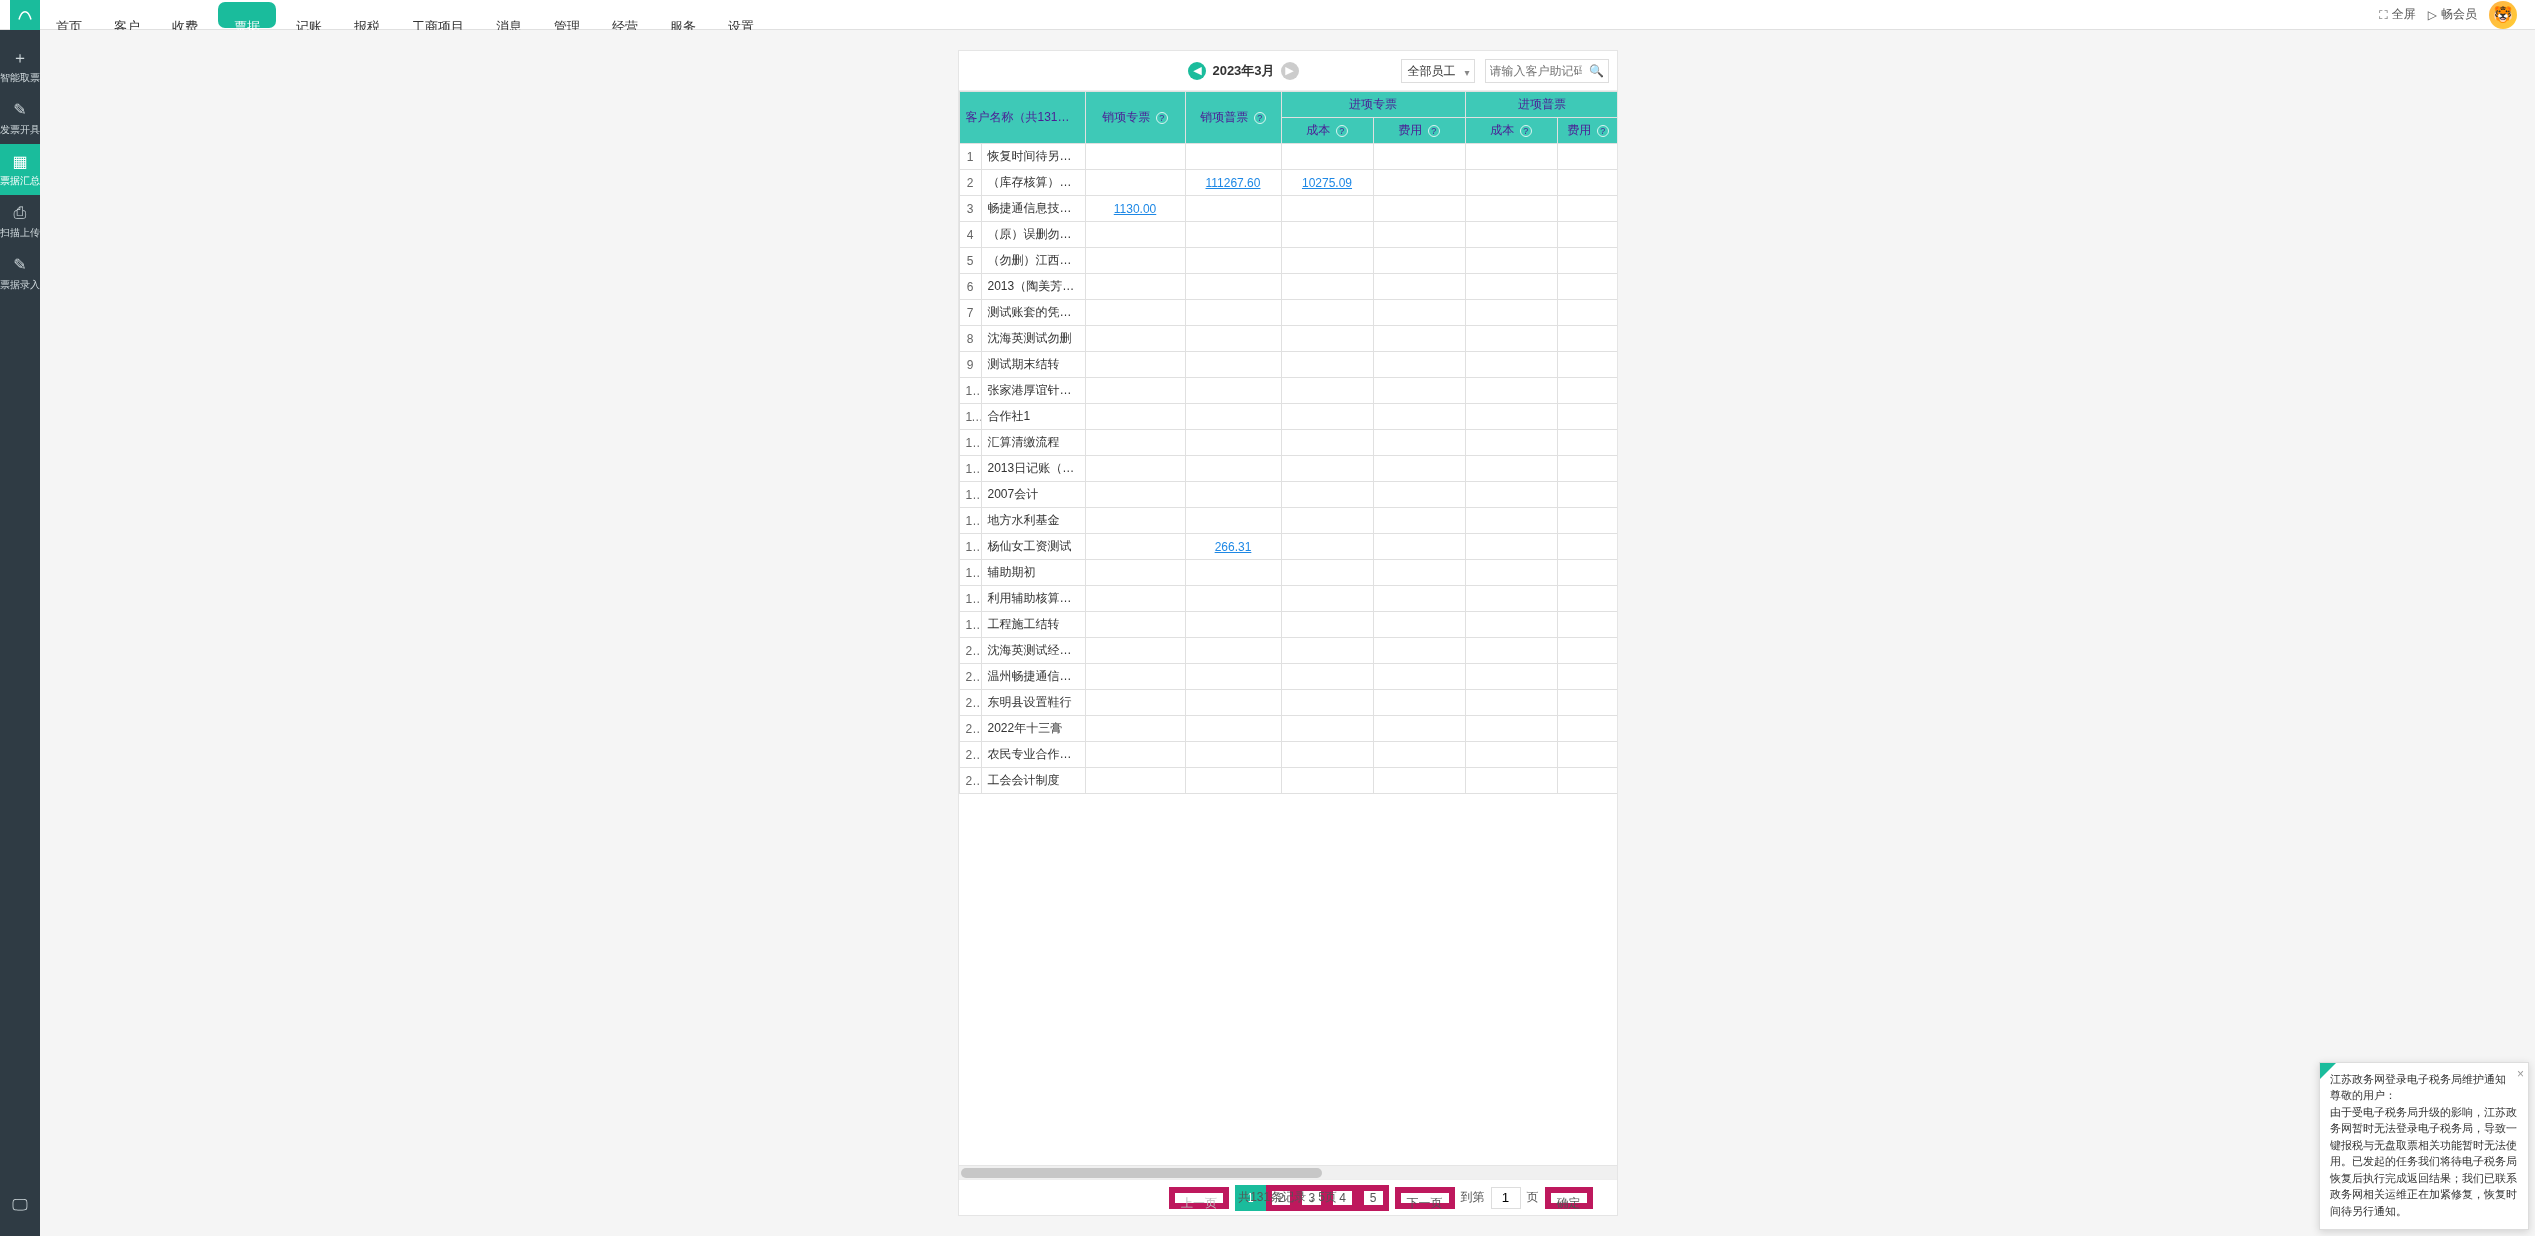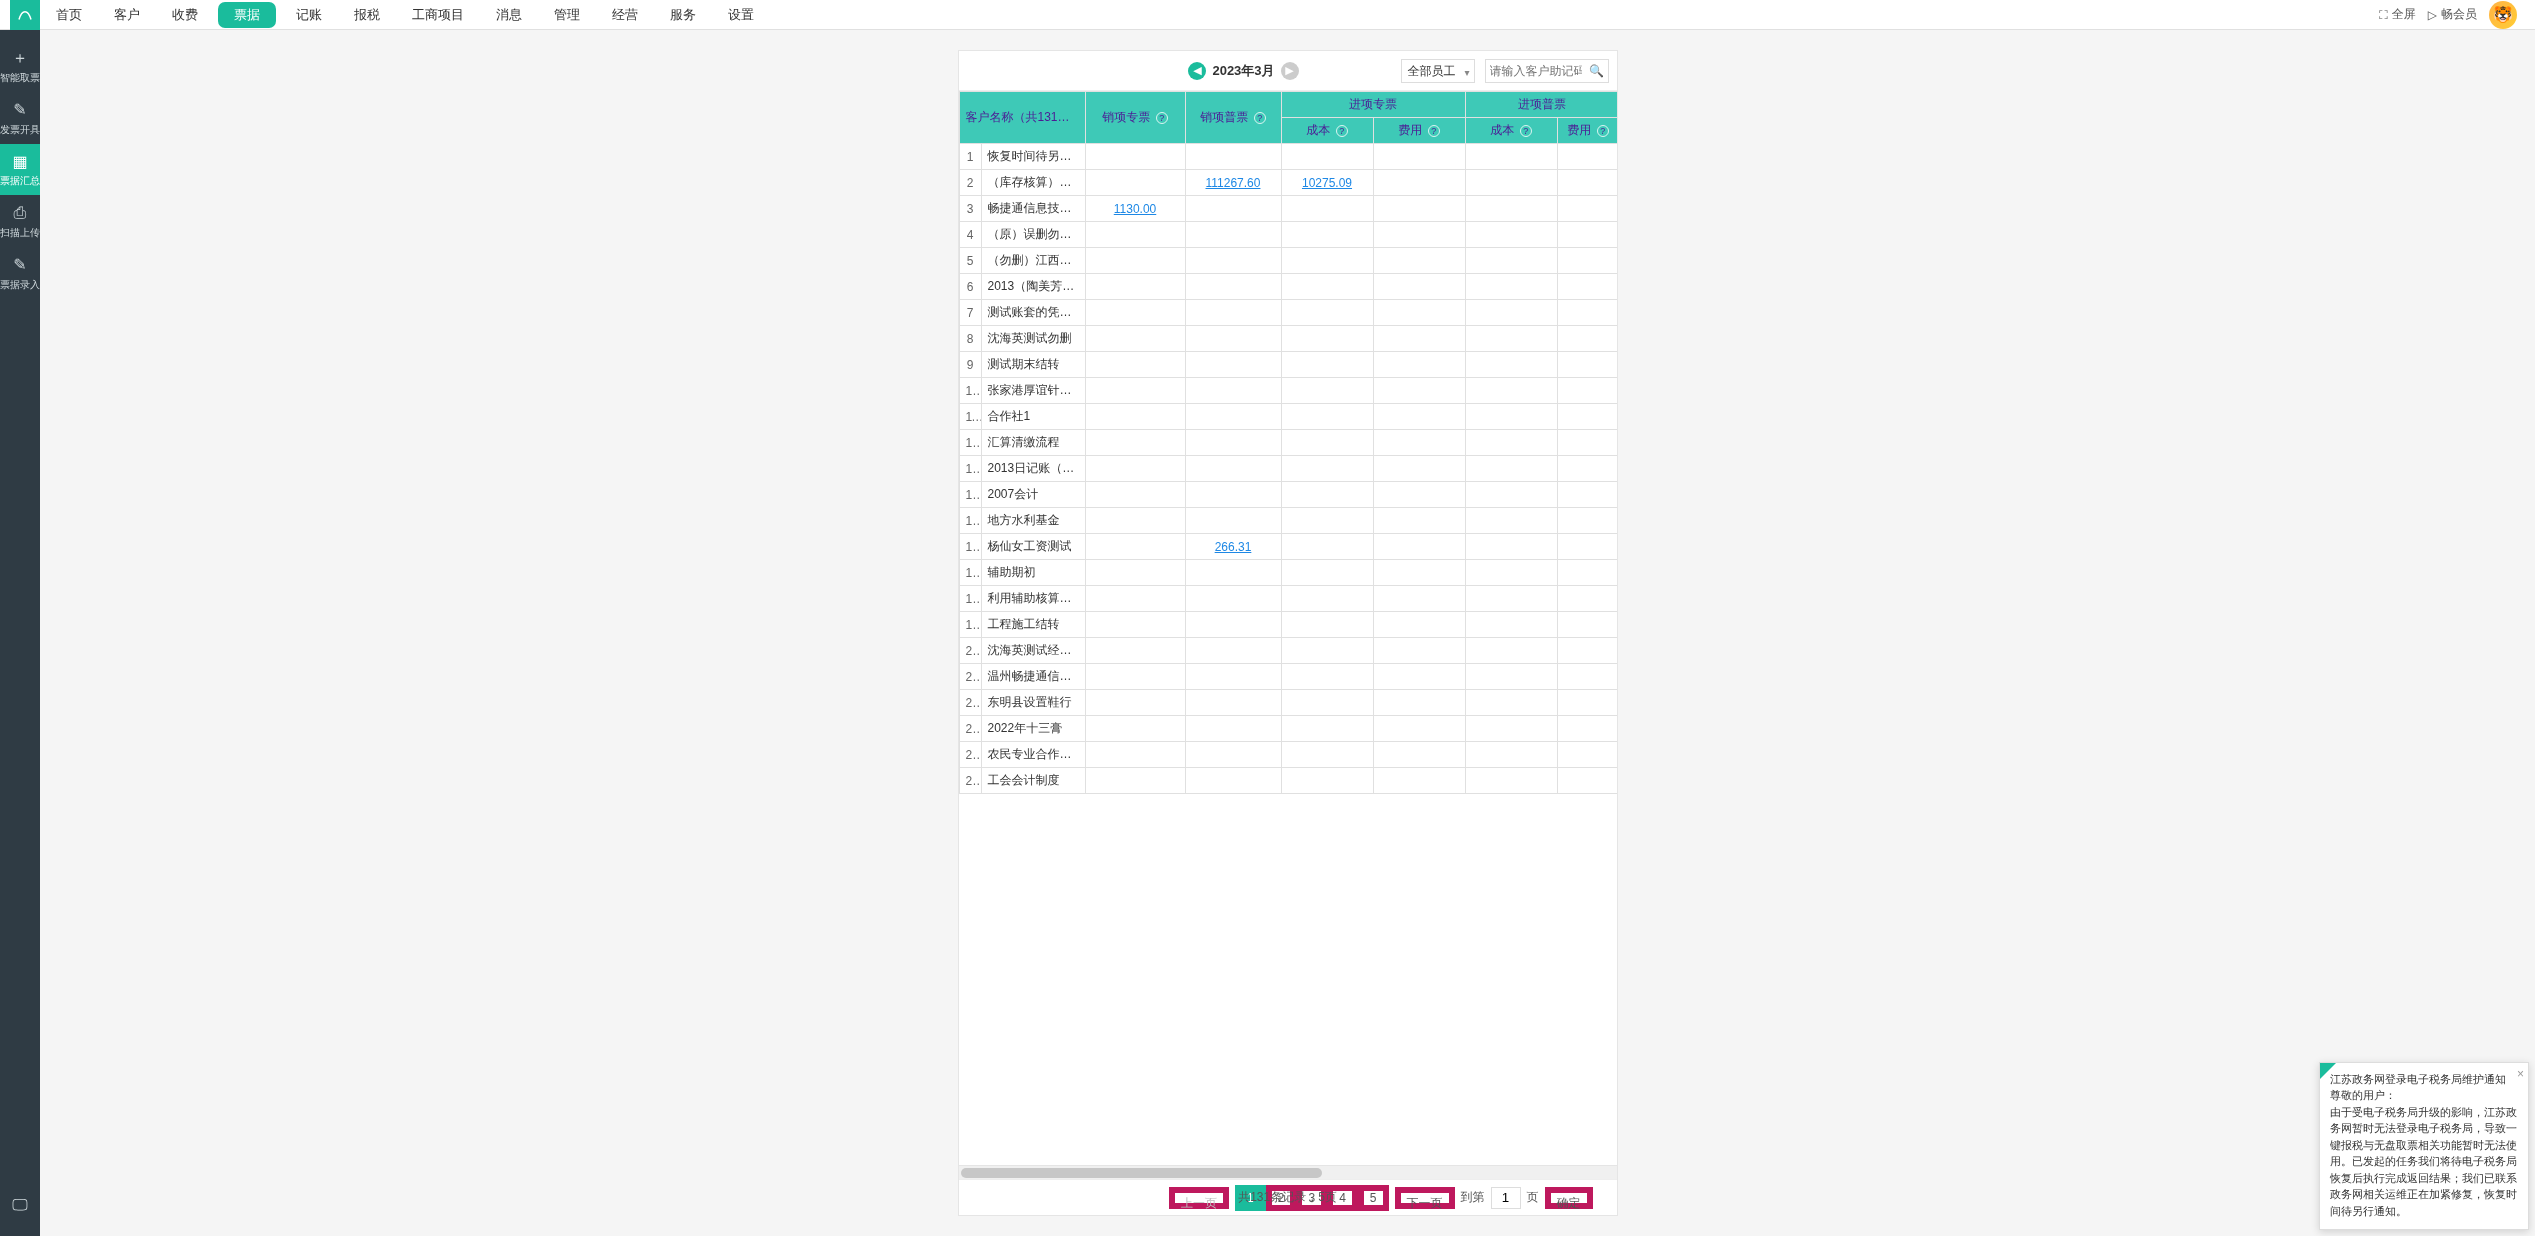--- a/index.html
+++ b/index.html
@@ -2,21 +2,21 @@
 <html><head>
 <meta charset="utf-8">
 <style>
 * { margin: 0; padding: 0; box-sizing: border-box; }
 body { font-family: "Microsoft YaHei", Arial, sans-serif; font-size: 12px; color: #333; background: #f5f5f5; overflow: hidden; }
 
 .top-bar { height: 30px; background: #fff; border-bottom: 1px solid #e0e0e0; display: flex; align-items: center; padding: 0 10px; }
 .logo-area { width: 30px; height: 30px; background: #1abc9c; display: flex; align-items: center; justify-content: center; }
 .logo-area svg { width: 18px; height: 18px; }
 .main-menu { display: flex; flex: 1; }
-.main-menu .item { padding: 0 16px; height: 30px; line-height: 30px; cursor: pointer; font-size: 13px; }
+.main-menu .item { padding: 12px 16px; height: 30px; line-height: 30px; cursor: pointer; font-size: 13px; }
 .main-menu .item.active { background: #1abc9c; color: #fff; border-radius: 7px; margin: 2px 4px; height: 26px; line-height: 26px; }
 .top-right { display: flex; align-items: center; gap: 12px; padding-right: 8px; }
 .top-right .tr-item { display: flex; align-items: center; gap: 4px; cursor: pointer; font-size: 12px; color: #555; }
 .avatar { width: 28px; height: 28px; border-radius: 50%; background: linear-gradient(135deg,#ffb347,#ffcc33); display:flex; align-items:center; justify-content:center; font-size:16px; }
 
 .layout { display: flex; height: calc(100vh - 30px); }
 .sidebar { width: 40px; background: #2f3b44; display: flex; flex-direction: column; align-items: center; padding-top: 10px; }
 .sb-item { width: 40px; padding: 8px 0; color: #cfd8dc; font-size: 10px; text-align: center; cursor: pointer; line-height: 1.3; }
 .sb-item.active { background: #1abc9c; color: #fff; }
 .sb-item .ic { display:block; font-size: 16px; margin-bottom: 2px; }

